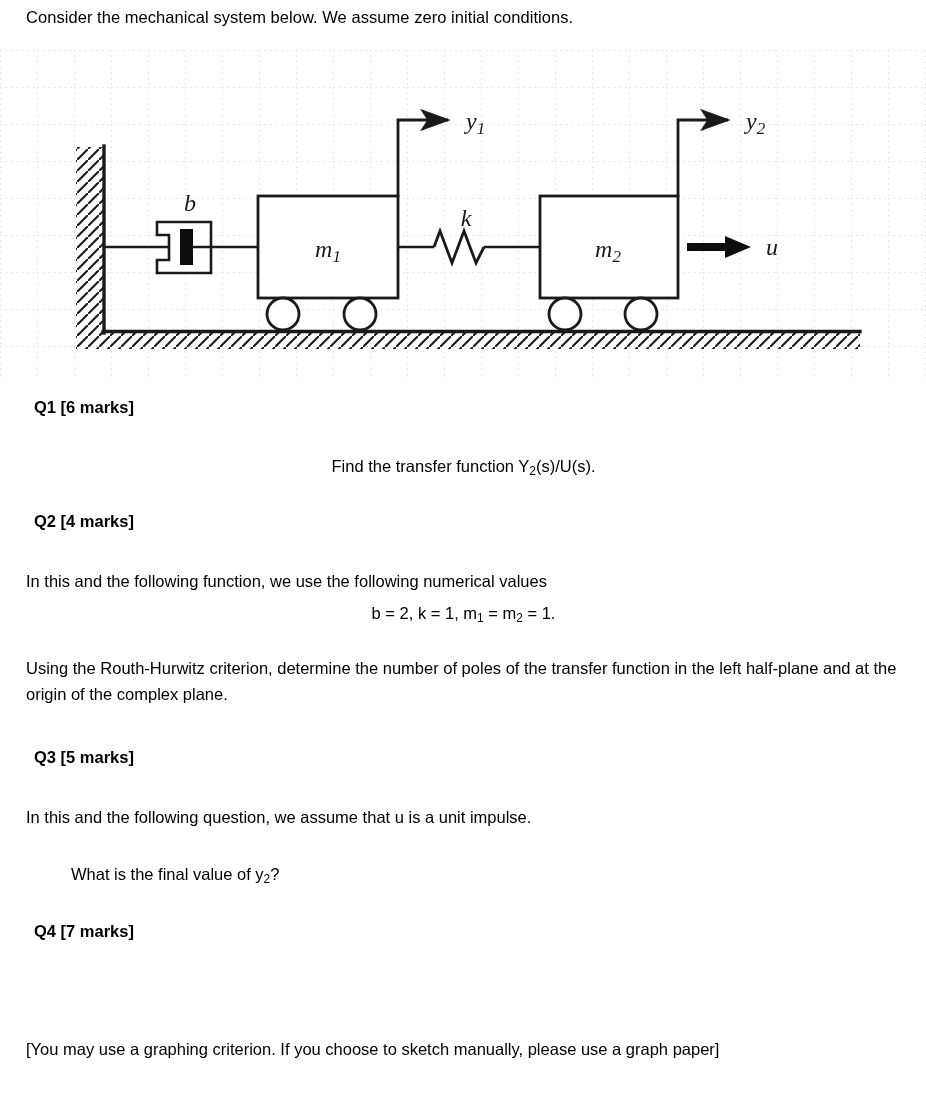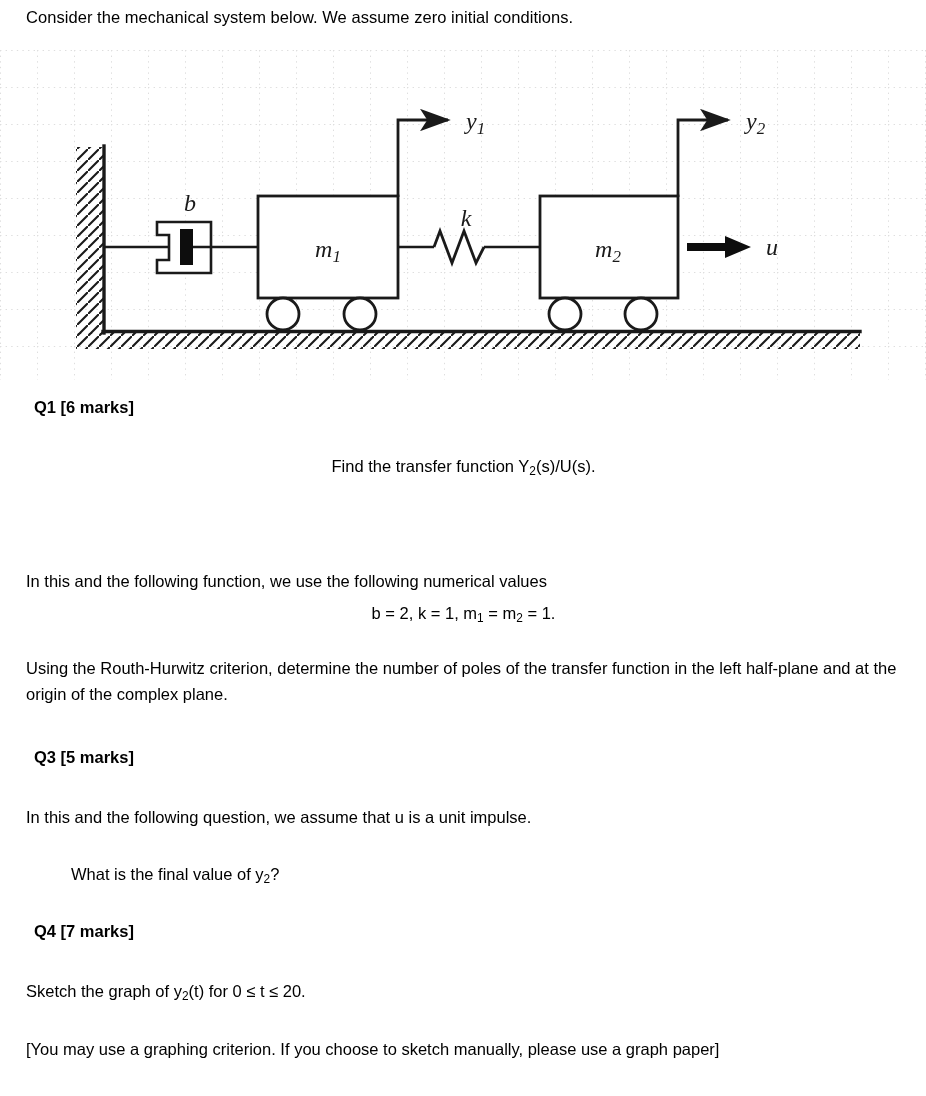--- a/index.html
+++ b/index.html
@@ -170,25 +170,25 @@
       <g>
         <path d="M 687 193 L 725 193 L 725 186 L 751 197 L 725 208 L 725 201 L 687 201 Z" fill="#0d0d0d"></path>
         <text x="766" y="205" font-family="'Liberation Serif', serif" font-style="italic" font-size="24" fill="#1a1a1a" text-anchor="start">u</text>
       </g>
     </svg>
   </div>
 
   <div class="qblock qhead q1">Q1 [6 marks]</div>
   <div class="qblock qtext q1t"><span>Find the transfer function Y</span><sub>2</sub><span>(s)/U(s).</span></div>
 
+  <div class="qblock qhead q2">Q2 [4 marks]</div>
   <div class="qblock qtext q2t">In this and the following function, we use the following numerical values</div>
   <div class="qblock qtext center q2v"><span>b = 2, k = 1, m</span><sub>1</sub><span> = m</span><sub>2</sub><span> = 1.</span></div>
   <div class="qblock qtext q2t2">Using the Routh-Hurwitz criterion, determine the number of poles of the transfer function in the left half-plane and at the origin of the complex plane.</div>
 
   <div class="qblock qhead q3">Q3 [5 marks]</div>
   <div class="qblock qtext q3t">In this and the following question, we assume that u is a unit impulse.</div>
   <div class="qblock qtext q3t2"><span>What is the final value of y</span><sub>2</sub><span>?</span></div>
 
   <div class="qblock qhead q4">Q4 [7 marks]</div>
-  <div class="qblock qtext q4t"><span>Sketch the graph of y</span><sub>2</sub><span>(t) for 0 ≤ t ≤ 20.</span></div>
   <div class="qblock qtext q4t2">[You may use a graphing criterion. If you choose to sketch manually, please use a graph paper]</div>
 
 </div>
 
 </body></html>

